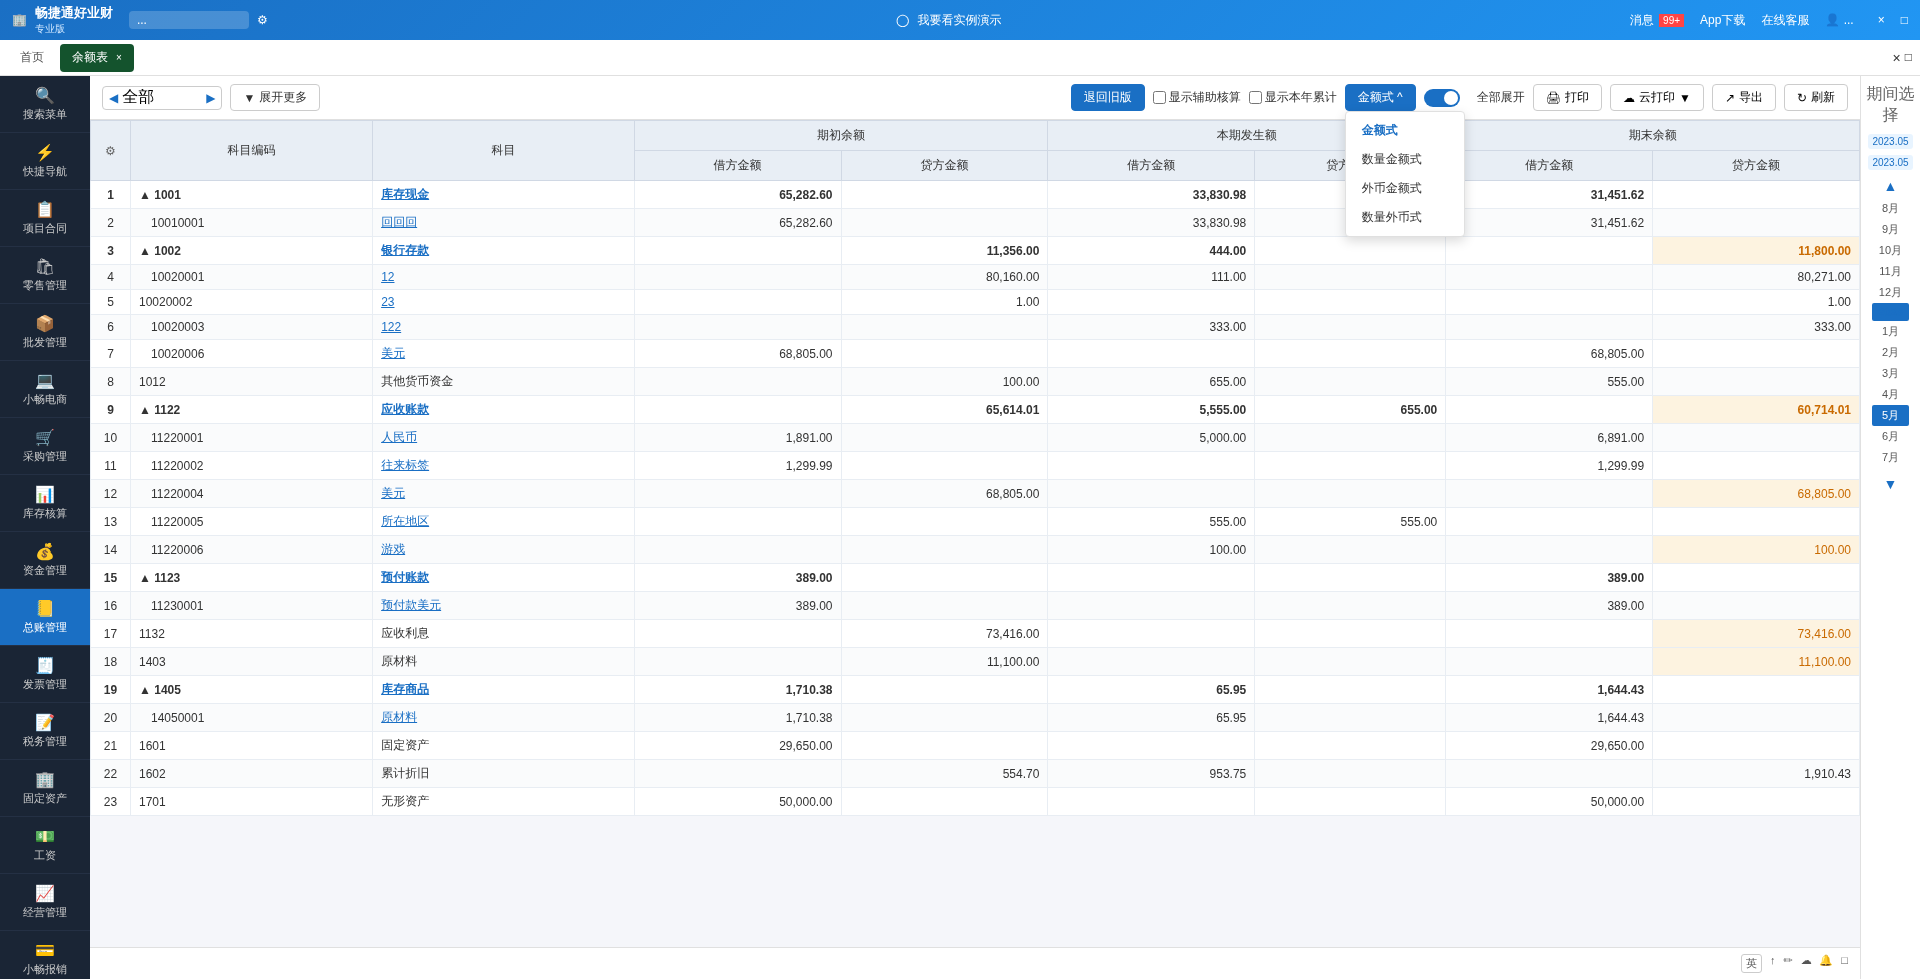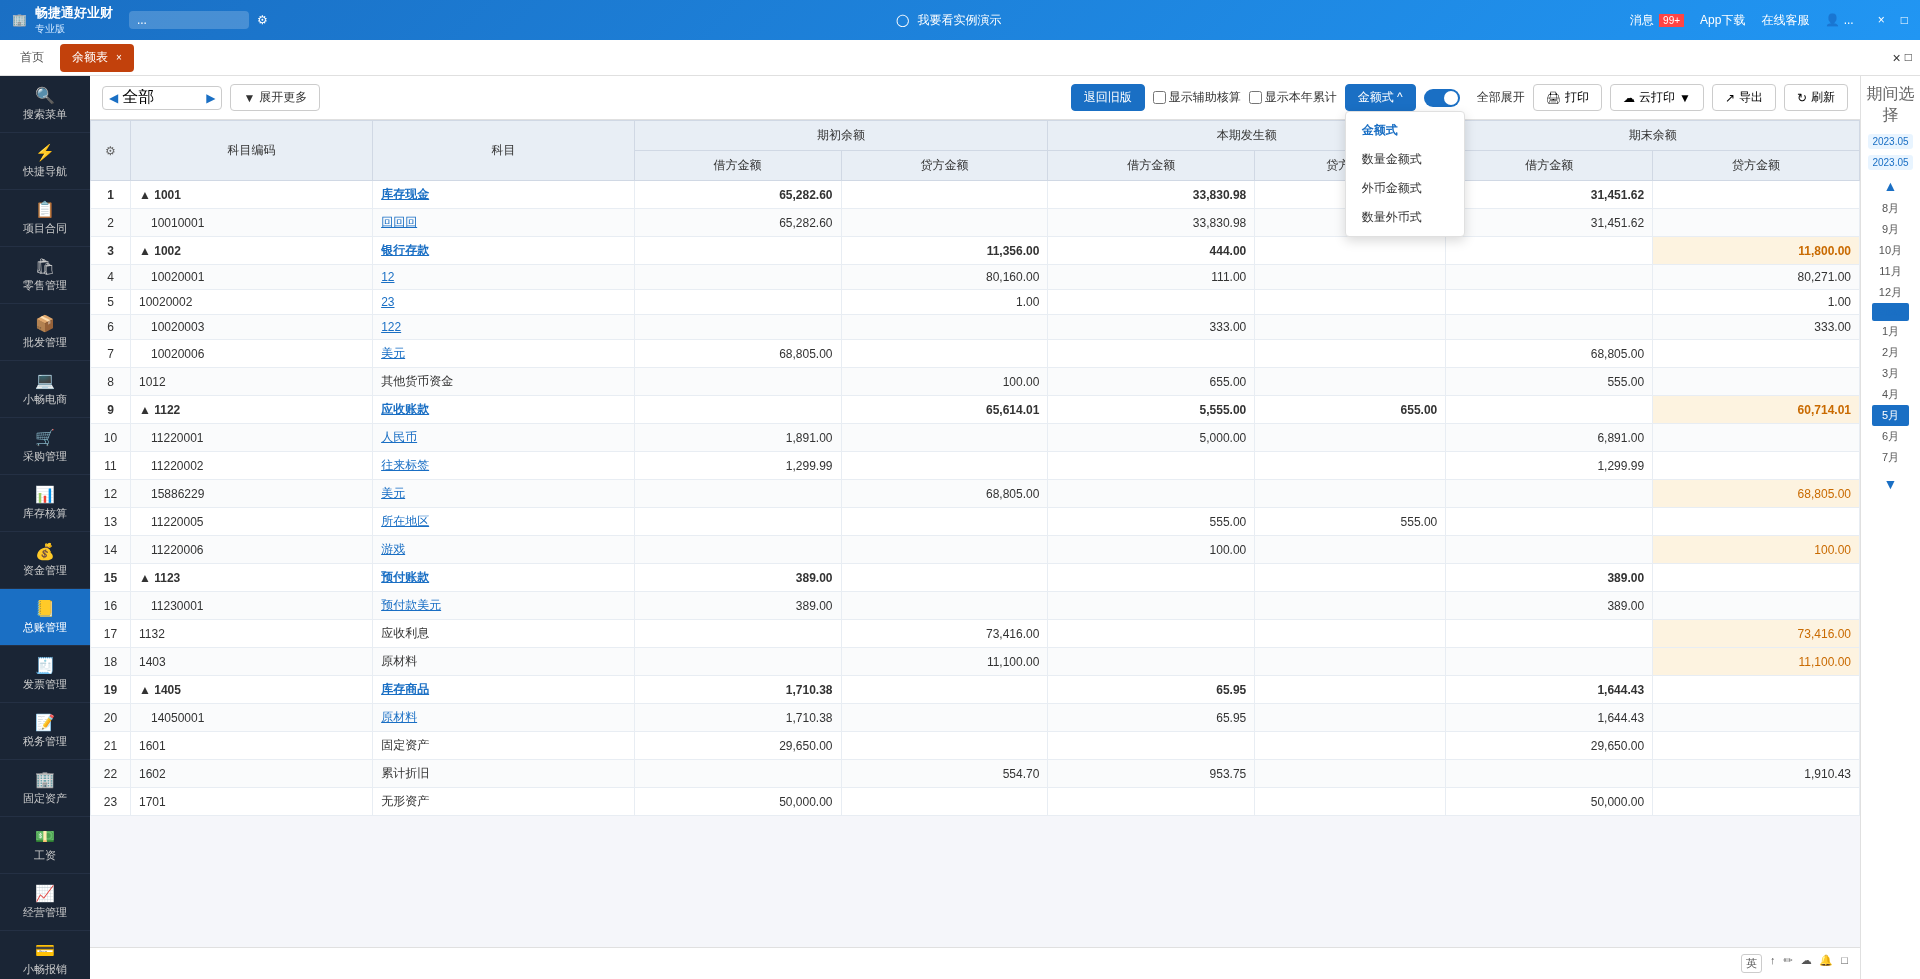--- a/index.html
+++ b/index.html
@@ -35,21 +35,21 @@
     .tab-item {
       height: 28px;
       padding: 0 12px;
       display: flex;
       align-items: center;
       border-radius: 4px;
       cursor: pointer;
       font-size: 12px;
       gap: 4px;
     }
-    .tab-item.active { background: #c2410c; color: white; }
+    .tab-item.active { background: #14532d; color: white; }
     .tab-item.home { color: #555; }
     .tab-bar-actions { margin-left: auto; display: flex; gap: 4px; }
     
     
     .main-layout { display: flex; height: calc(100vh - 76px); }
     
     
     .sidebar {
       width: 90px;
       background: #1a2535;
@@ -542,21 +542,21 @@
               <td><span class="underline-text">往来标签</span></td>
               <td class="td-number">1,299.99</td>
               <td class="td-number"></td>
               <td class="td-number"></td>
               <td class="td-number"></td>
               <td class="td-number">1,299.99</td>
               <td class="td-number"></td>
             </tr>
             <tr>
               <td class="td-center">12</td>
-              <td style="padding-left: 20px;">15886229</td>
+              <td style="padding-left: 20px;">11220004</td>
               <td><span class="underline-text">美元</span></td>
               <td class="td-number"></td>
               <td class="td-number">68,805.00</td>
               <td class="td-number"></td>
               <td class="td-number"></td>
               <td class="td-number"></td>
               <td class="td-number highlighted-cell">68,805.00</td>
             </tr>
             <tr>
               <td class="td-center">13</td>

